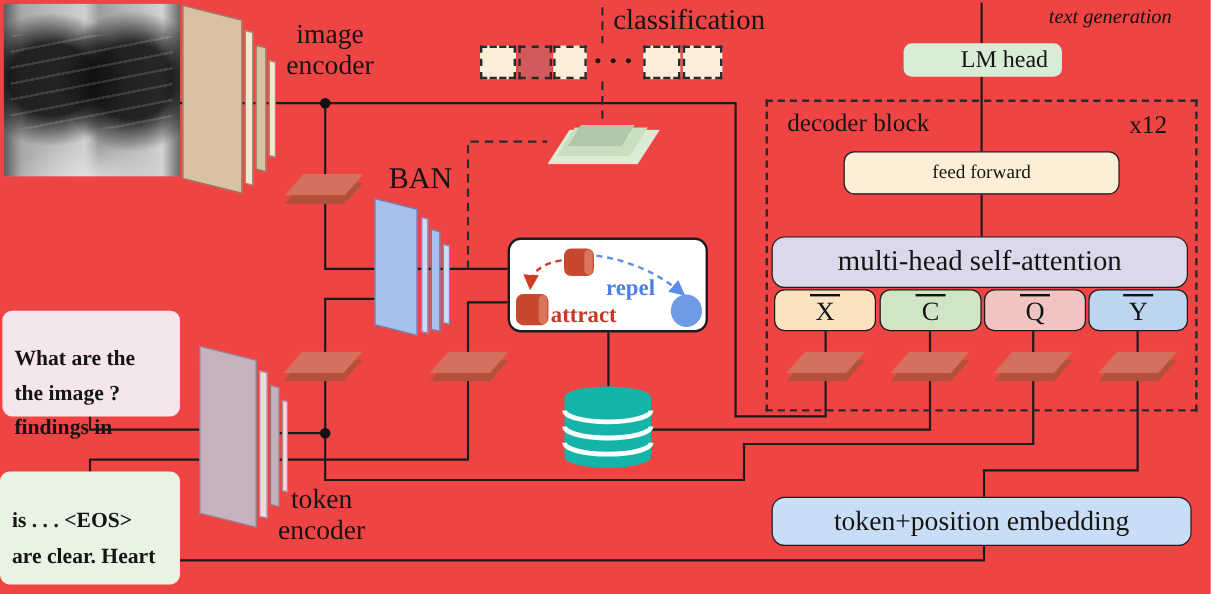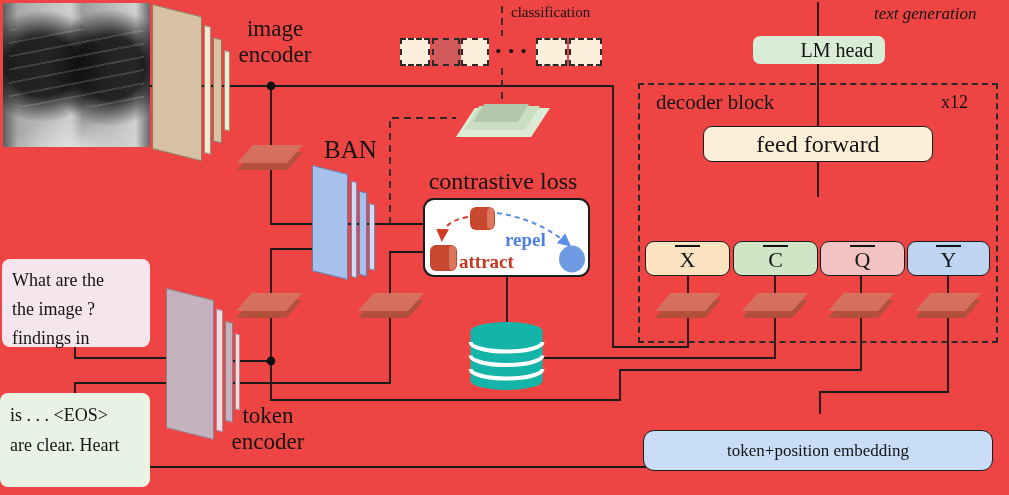--- a/index.html
+++ b/index.html
@@ -25,22 +25,22 @@
   .rtok{position:absolute;width:66px;height:25px;z-index:4;}
   .rtok i{position:absolute;left:0;width:66px;height:18px;display:block;
           clip-path:polygon(24% 0,100% 0,76% 100%,0 100%);}
   .rtok .e{top:7px;background:#b2503c;}
   .rtok .f{top:0;background:#d5705e;}
   
   .gplane{position:absolute;z-index:3;clip-path:polygon(20% 0,100% 0,80% 100%,0 100%);}
   
   .ovl{display:inline-block;border-top:2px solid #111;padding:1px 5px 0;line-height:1.05;}
   
-  .bubble{position:absolute;z-index:3;border-radius:8px;padding:7px 8px 6px 10px;box-sizing:border-box;
-          font-size:18px;line-height:29px;}
+  .bubble{position:absolute;z-index:3;border-radius:8px;padding:25px 8px 6px 10px;box-sizing:border-box;
+          font-size:18px;line-height:29px;font-weight:bold;}
   
   .xray{position:absolute;left:3px;top:3px;width:147px;height:144px;z-index:3;border-radius:2px;
     background:
       radial-gradient(46% 40% at 27% 44%, rgba(14,14,14,.88) 52%, rgba(14,14,14,0) 97%),
       radial-gradient(44% 42% at 73% 45%, rgba(14,14,14,.88) 52%, rgba(14,14,14,0) 97%),
       radial-gradient(62% 28% at 50% 102%, rgba(225,225,225,.95), rgba(225,225,225,0) 75%),
       linear-gradient(90deg,#5c5c5c 0%,#a8a8a8 10%,#cfcfcf 46%,#9d9d9d 54%,#d2d2d2 90%,#676767 100%),
       linear-gradient(180deg,#3a3a3a,#8a8a8a 35%,#bdbdbd);}
   .xray:before{content:"";position:absolute;inset:18% 4% 28% 4%;border-radius:4px;opacity:.45;
       background:repeating-linear-gradient(169deg, rgba(255,255,255,.30) 0 2px, rgba(255,255,255,0) 2px 13px);}
@@ -85,66 +85,68 @@
     <span>image</span><br>
     <span>encoder</span>
   </div>
 
   <div class="cbox" style="left:400px;top:38px;width:30px;height:28px;background:#fbeedb;"></div>
   <div class="cbox" style="left:432px;top:38px;width:28px;height:28px;background:#d25a5a;"></div>
   <div class="cbox" style="left:461px;top:38px;width:28px;height:28px;background:#fbeedb;"></div>
   <div class="lbl" style="left:491px;top:36px;width:44px;text-align:center;font-size:26px;font-weight:bold;letter-spacing:4px;">···</div>
   <div class="cbox" style="left:536px;top:38px;width:31px;height:28px;background:#fbeedb;"></div>
   <div class="cbox" style="left:569px;top:38px;width:33px;height:28px;background:#fbeedb;"></div>
-  <div class="lbl" style="left:511px;top:4px;font-size:15px;">classification</div>
+  <div class="lbl" style="left:511px;top:4px;font-size:24px;">classification</div>
 
   <div class="gplane" style="left:456px;top:108px;width:94px;height:29px;background:#dcebd5;"></div>
   <div class="gplane" style="left:464px;top:106px;width:76px;height:24px;background:#cadfc0;"></div>
   <div class="gplane" style="left:473px;top:104px;width:56px;height:18px;background:#b3c7ab;"></div>
 
   <div class="lbl" style="left:874px;top:4px;font-size:17px;font-style:italic;">text generation</div>
   <div class="rbox noborder" style="left:753px;top:36px;width:132px;height:28px;background:#d9ecd5;border-radius:7px;font-size:20px;">
     <span>LM head</span>
   </div>
 
   <div class="dashbox" style="left:638px;top:83px;width:360px;height:260px;"></div>
   <div class="lbl" style="left:656px;top:90px;font-size:21px;">decoder block</div>
-  <div class="lbl" style="left:941px;top:92px;font-size:18px;">x12</div>
-
-  <div class="rbox" style="left:703px;top:126px;width:230px;height:36px;background:#fdeed8;font-size:24px;">
+  <div class="lbl" style="left:941px;top:92px;font-size:21px;">x12</div>
+
+  <div class="rbox" style="left:703px;top:126px;width:230px;height:36px;background:#fdeed8;font-size:16px;">
     <span>feed forward</span>
   </div>
 
+  <div class="rbox" style="left:643px;top:197px;width:347px;height:43px;background:#dcd7e9;font-size:24px;border-radius:11px;">
+    <span>multi-head self-attention</span>
+  </div>
 
   <div class="rbox" style="left: 645px; top: 241px; width: 85px; height: 35px; font-size: 22px; background: rgb(251, 227, 194);">
     <span class="ovl">X</span>
   </div>
   <div class="rbox" style="left: 733px; top: 241px; width: 85px; height: 35px; font-size: 22px; background: rgb(207, 229, 198);">
     <span class="ovl">C</span>
   </div>
   <div class="rbox" style="left: 820px; top: 241px; width: 85px; height: 35px; font-size: 22px; background: rgb(242, 195, 195);">
     <span class="ovl">Q</span>
   </div>
   <div class="rbox" style="left: 907px; top: 241px; width: 83px; height: 35px; font-size: 22px; background: rgb(190, 213, 242);">
     <span class="ovl">Y</span>
   </div>
 
-  <div class="rbox" style="left:643px;top:414px;width:350px;height:41px;background:#c9ddf6;font-size:17px;border-radius:11px;margin-top:16px;">
+  <div class="rbox" style="left:643px;top:414px;width:350px;height:41px;background:#c9ddf6;font-size:23px;border-radius:11px;">
     <span>token+position embedding</span>
   </div>
 
   <div class="lbl" style="left:324px;top:136px;font-size:25px;">BAN</div>
   <div class="stack" style="left:312px;top:165px;width:66px;height:120px;">
     <div class="plane" style="left:0;top:0;width:36px;height:106px;background:#a8c1ec;border-color:rgba(60,80,130,.6);"></div>
     <div class="plane" style="left:39px;top:6px;width:6px;height:96px;background:#cfdcf5;border-color:rgba(60,80,130,.6);"></div>
     <div class="plane" style="left:47px;top:14px;width:8px;height:84px;background:#a8c1ec;border-color:rgba(60,80,130,.6);"></div>
     <div class="plane" style="left:57px;top:24px;width:6px;height:66px;background:#cfdcf5;border-color:rgba(60,80,130,.6);"></div>
   </div>
 
-  <div class="lbl" style="left:408px;top:168px;width:190px;text-align:center;font-size:24px;">contrastive loss</div>
   <div class="rbox" style="left:423px;top:198px;width:167px;height:79px;border-radius:11px;border-width:2px;"></div>
   <svg class="abs" style="left:423px;top:198px;z-index:4;" width="167" height="79">
     <defs>
       <marker id="arrR" viewBox="0 0 10 10" refX="7" refY="5" markerWidth="6.5" markerHeight="6.5" orient="auto">
         <path d="M0,0 L10,5 L0,10 z" fill="#d23b26"></path>
       </marker>
       <marker id="arrB" viewBox="0 0 10 10" refX="7" refY="5" markerWidth="6.5" markerHeight="6.5" orient="auto">
         <path d="M0,0 L10,5 L0,10 z" fill="#5b8de8"></path>
       </marker>
     </defs>

